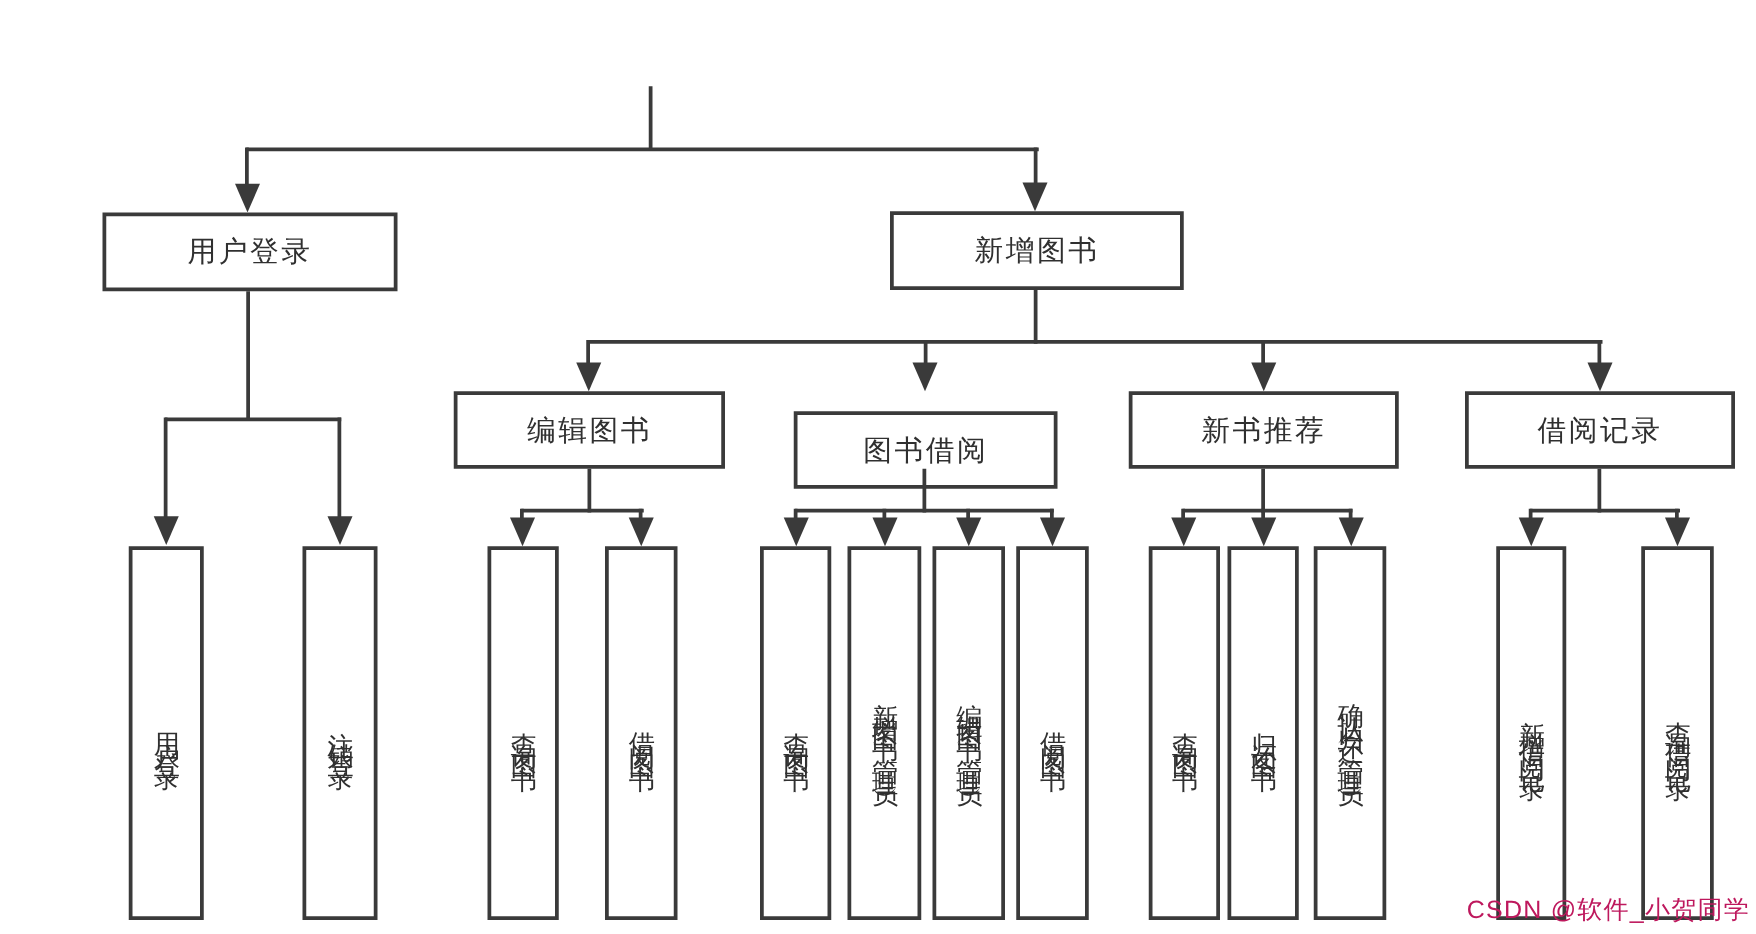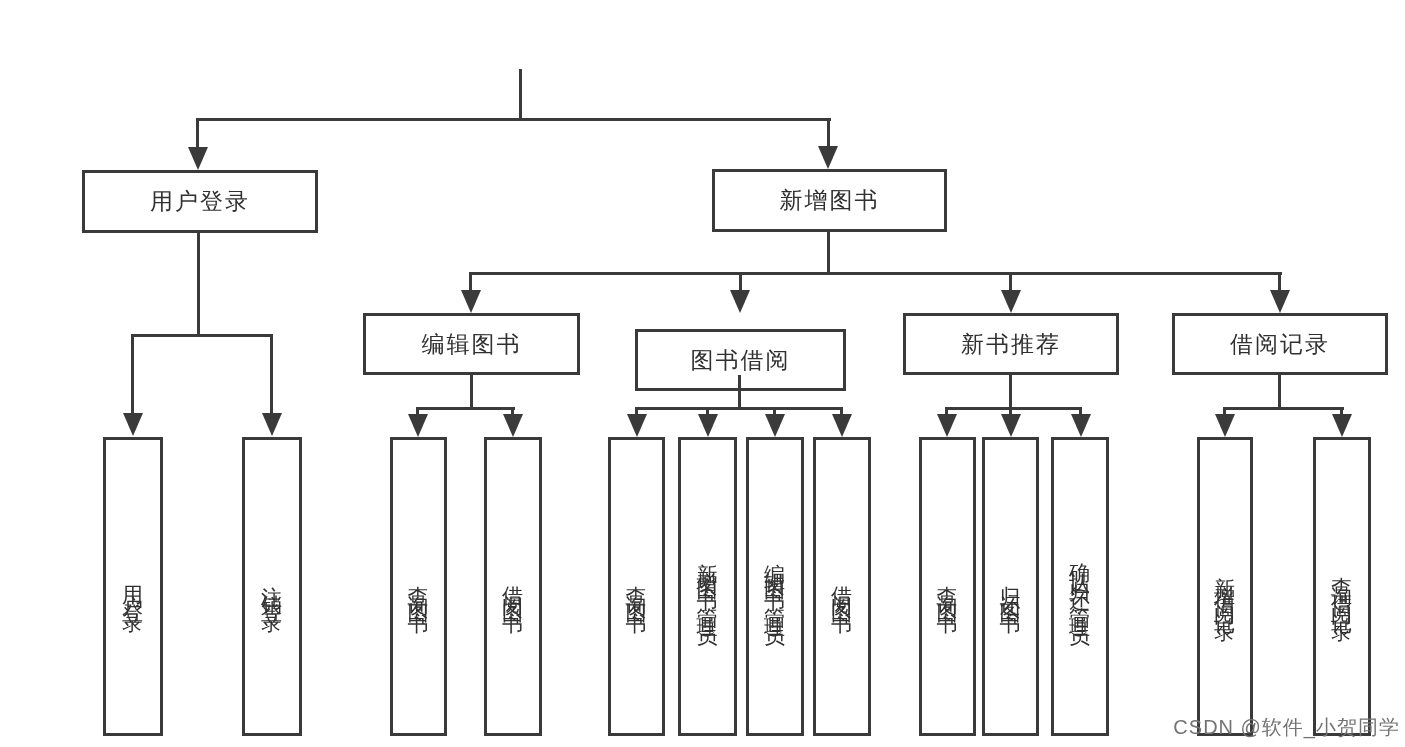--- a/index.html
+++ b/index.html
@@ -16,21 +16,21 @@
     writing-mode:vertical-rl;text-orientation:mixed;
     font-size:21px;color:#303030;letter-spacing:9px;line-height:1;
   }
   .line{position:absolute;background:#3a3a3a;}
   .arrow{
     position:absolute;width:0;height:0;
     border-left:10px solid transparent;border-right:10px solid transparent;
     border-top:23px solid #3a3a3a;
   }
   .watermark{
-    position:absolute;right:5px;top:714px;font-size:20px;color:#737373;
+    position:absolute;right:5px;top:714px;font-size:20px;color:#be185d;
     letter-spacing:1px;white-space:nowrap;
   }
 </style>
 </head>
 <body>
 
 <div class="canvas">
 
 
   <div class="line" style="left:519px;top:69px;width:3px;height:51px;"></div>

